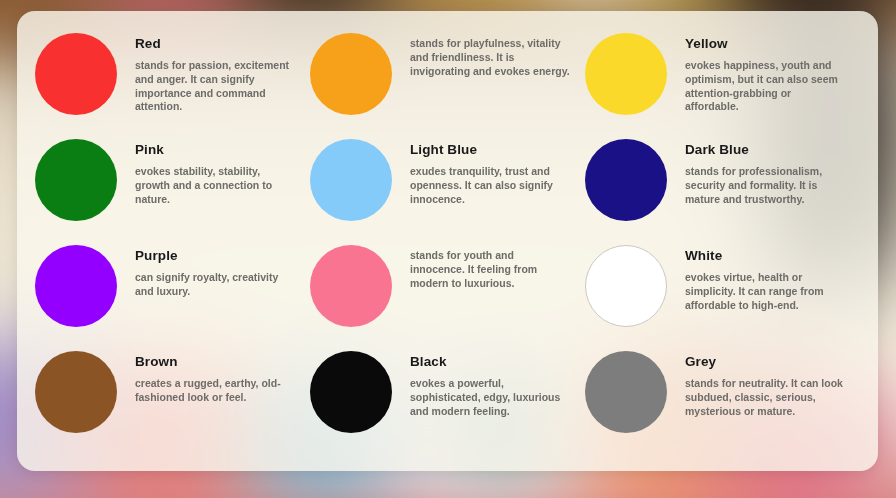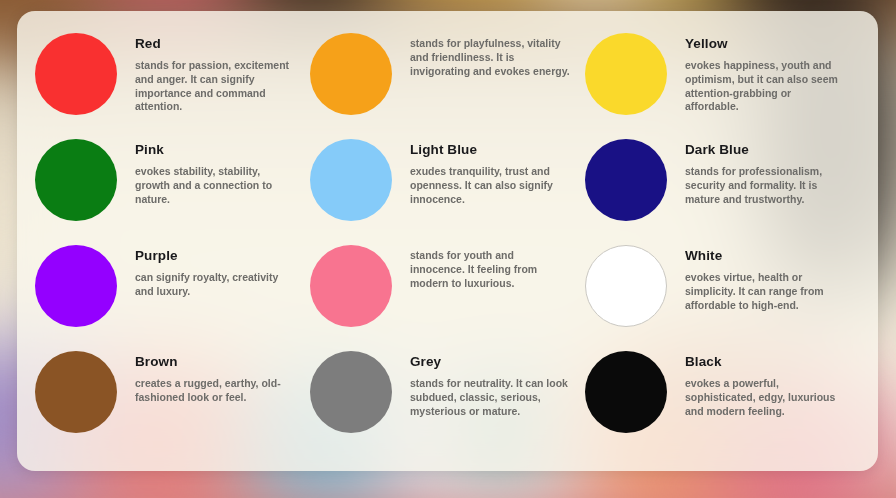--- a/index.html
+++ b/index.html
@@ -224,29 +224,29 @@
           </div>
         </div>
         <div class="swatch-row">
           <div class="circle" style="background: rgb(138, 84, 37);"></div>
           <div class="text-col">
             <p class="swatch-title">Brown</p>
             <p class="swatch-desc">creates a rugged, earthy, old-fashioned look or feel.</p>
           </div>
         </div>
         <div class="swatch-row">
+          <div class="circle" style="background: rgb(10, 10, 10);"></div>
+          <div class="text-col">
+            <p class="swatch-title">Black</p>
+            <p class="swatch-desc">evokes a powerful, sophisticated, edgy, luxurious and modern feeling.</p>
+          </div>
+        </div>
+        <div class="swatch-row">
           <div class="circle" style="background: rgb(125, 125, 125);"></div>
           <div class="text-col">
             <p class="swatch-title">Grey</p>
             <p class="swatch-desc">stands for neutrality. It can look subdued, classic, serious, mysterious or mature.</p>
           </div>
         </div>
-        <div class="swatch-row">
-          <div class="circle" style="background: rgb(10, 10, 10);"></div>
-          <div class="text-col">
-            <p class="swatch-title">Black</p>
-            <p class="swatch-desc">evokes a powerful, sophisticated, edgy, luxurious and modern feeling.</p>
-          </div>
-        </div>
       </div>
   </div>
 
 </div>
 
 </body></html>

